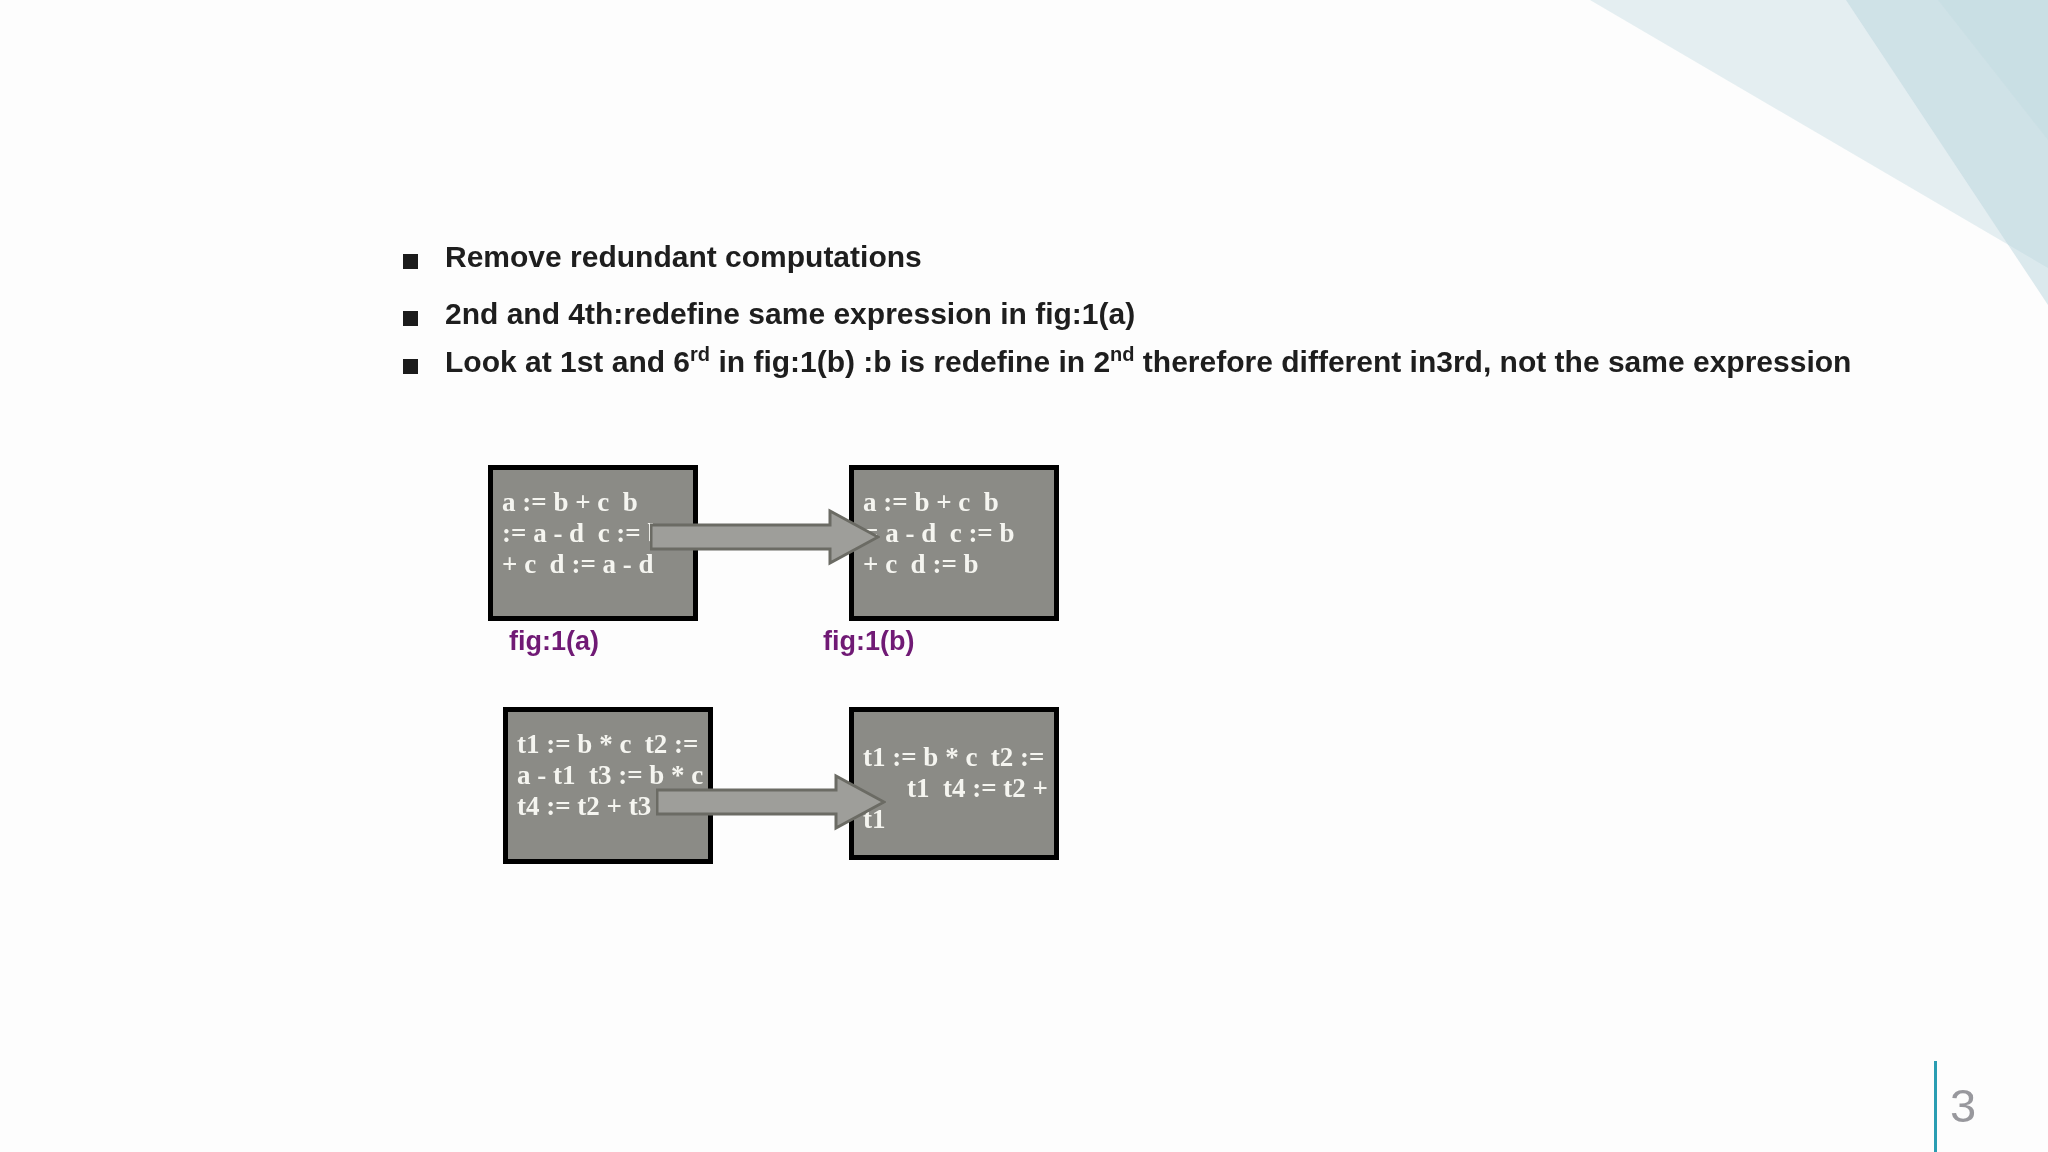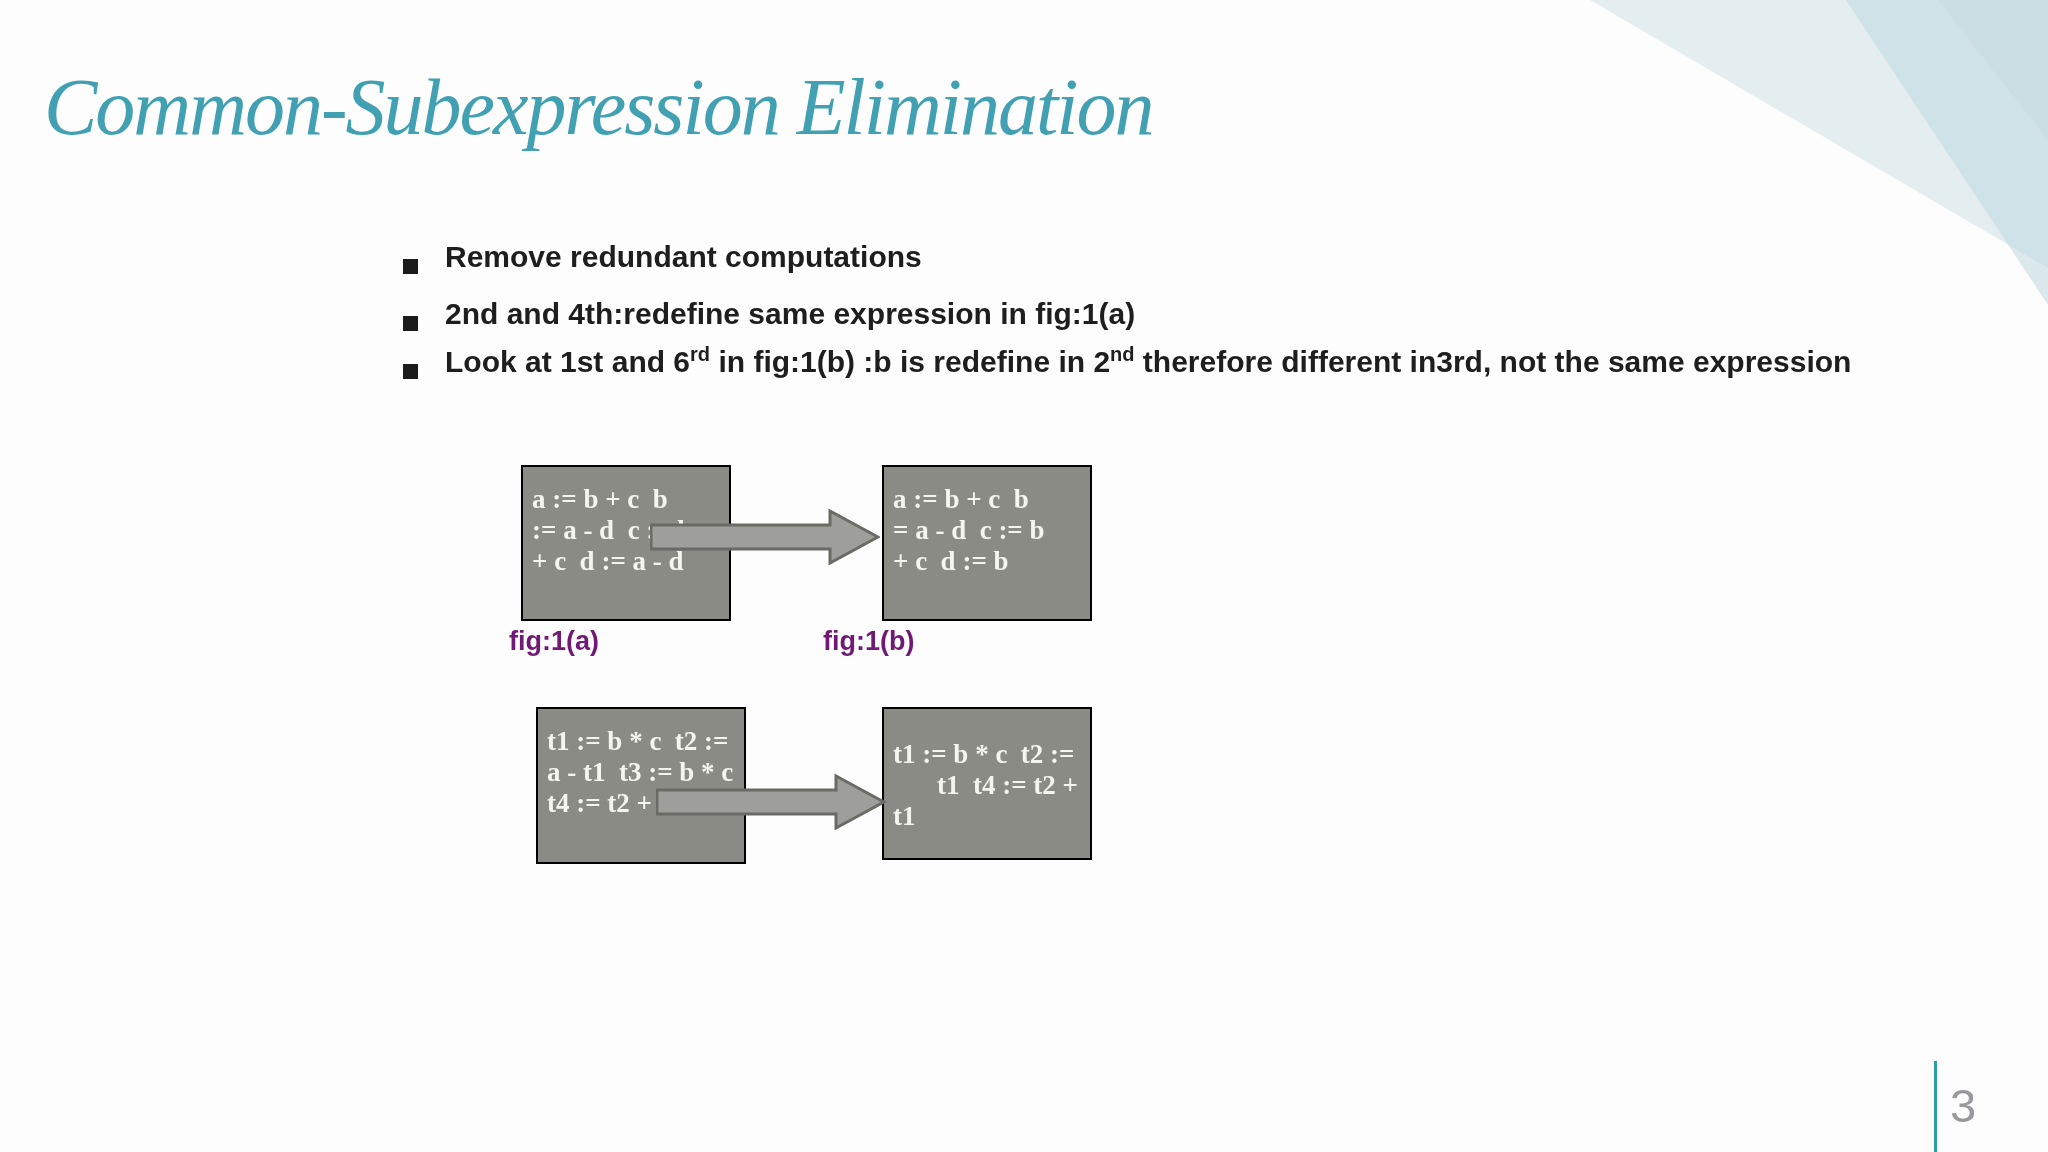--- a/index.html
+++ b/index.html
@@ -29,49 +29,48 @@
     font-style:italic;
     font-weight:400;
     font-size:80px;
     letter-spacing:-2px;
     color:#41a1b2;
     white-space:nowrap;
   }
 
   
   .bullets{position:absolute;left:403px;top:0;width:1500px;}
-  .bullet-row{position:absolute;display:flex;align-items:flex-end;}
+  .bullet-row{position:absolute;display:flex;align-items:center;}
   .bullet-row.b1{top:240px;}
   .bullet-row.b2{top:297px;}
   .bullet-row.b3{top:345px;}
   .marker{
     flex:0 0 auto;
     width:15px;height:15px;background:#1b1b1b;
     margin-top:9px;margin-right:27px;
   }
   .bullet-text{
     margin:0;
     font-size:30px;font-weight:700;color:#1e1e1e;
     line-height:34px;
     max-width:1420px;
   }
   .bullet-text sup{font-size:20px;line-height:0;}
 
   
   .codebox{
     position:absolute;
     background:#8b8b86;
-    border:2px solid #000000;
+    border:5px solid #000000;
     box-sizing:border-box;
     color:#f5f5f0;
     font-family:"Liberation Serif", serif;
     font-weight:700;
     font-size:27px;
     line-height:31px;
-    margin-left:33px;
   }
   .codebox .code{padding:17px 8px 0 9px;}
   .code-line{white-space:pre;}
   .box1a{left:488px;top:465px;width:210px;height:156px;}
   .box1b{left:849px;top:465px;width:210px;height:156px;}
   .box2a{left:503px;top:707px;width:210px;height:157px;}
   .box2b{left:849px;top:707px;width:210px;height:153px;}
   .box2b .code{padding-top:30px;}
   .box2b .code-line:nth-child(2){padding-left:44px;}
 
@@ -104,21 +103,20 @@
 <body>
 
 <div class="slide">
 
   <svg class="corner" viewBox="0 0 470 310">
     <polygon points="12,0 470,0 470,268" fill="#cfe2e7" opacity="0.55"></polygon>
     <polygon points="268,0 470,0 470,305" fill="#b9d6dd" opacity="0.50"></polygon>
     <polygon points="360,0 470,0 470,140" fill="#c4dce2" opacity="0.55"></polygon>
   </svg>
 
-  <h1 class="title">Common-Subexpression Elimination</h1>
 
   <div class="bullets">
     <div class="bullet-row b1">
       <span class="marker"></span>
       <p class="bullet-text">Remove redundant computations</p>
     </div>
     <div class="bullet-row b2">
       <span class="marker"></span>
       <p class="bullet-text">2nd and 4th:redefine same expression in fig:1(a)</p>
     </div>

